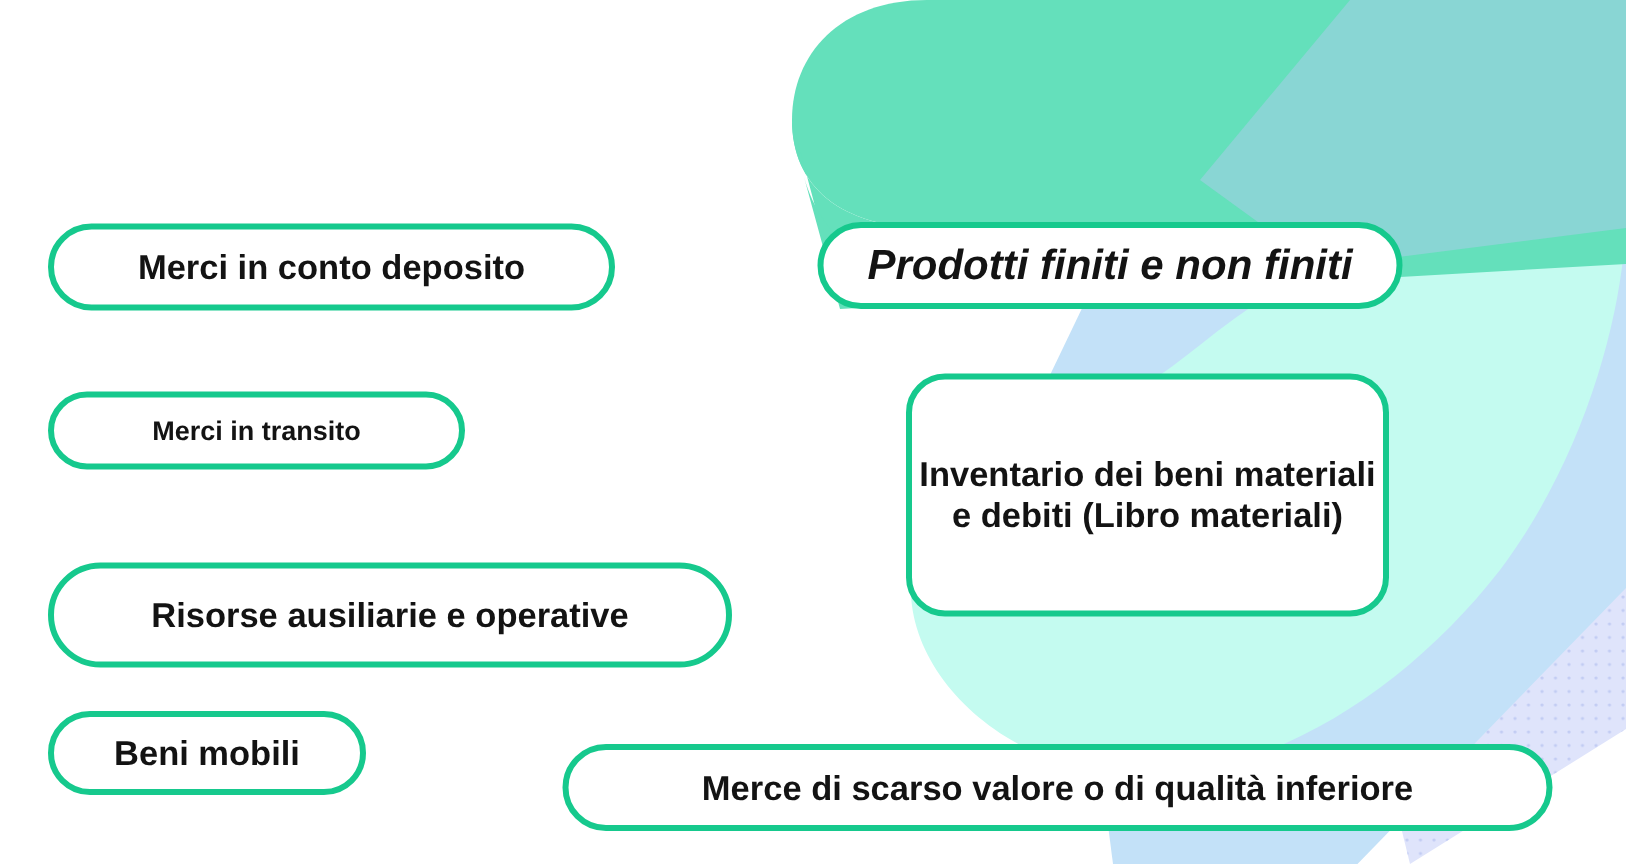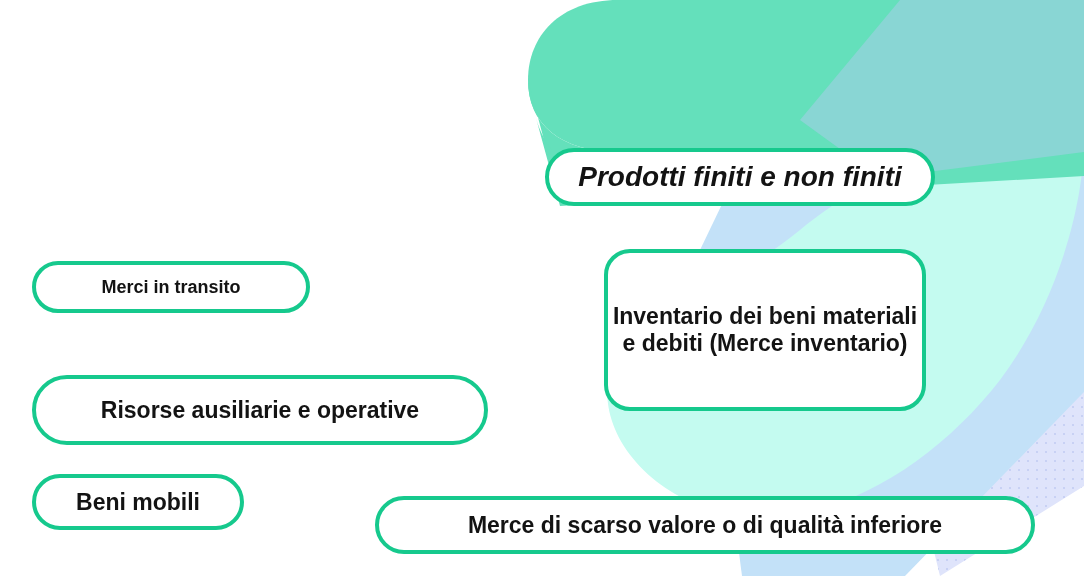--- a/index.html
+++ b/index.html
@@ -147,32 +147,35 @@
                L 1084 0
                L 1084 176
                L 560 206
                Z" fill="#64e0bb"></path>
 
       <path d="M 1084 0 L 1084 152 L 880 178 L 800 120 L 900 0 Z" fill="#8fd4d8" opacity="0.85"></path>
     </g>
   </svg>
 
 
+  <div class="chip chip-pill" id="chip-merci-conto-deposito">
+    <span class="chip-label">Merci in conto deposito</span>
+  </div>
 
   <div class="chip chip-pill" id="chip-prodotti-finiti">
     <span class="chip-label">Prodotti finiti e non finiti</span>
   </div>
 
   <div class="chip chip-pill" id="chip-merci-transito">
     <span class="chip-label">Merci in transito</span>
   </div>
 
   <div class="chip chip-box" id="chip-inventario-beni">
     <span class="chip-label">Inventario dei beni materiali
-e debiti (Merce inventario)</span>
+e debiti (Libro materiali)</span>
   </div>
 
   <div class="chip chip-pill" id="chip-risorse-ausiliarie">
     <span class="chip-label">Risorse ausiliarie e operative</span>
   </div>
 
   <div class="chip chip-pill" id="chip-beni-mobili">
     <span class="chip-label">Beni mobili</span>
   </div>
 

